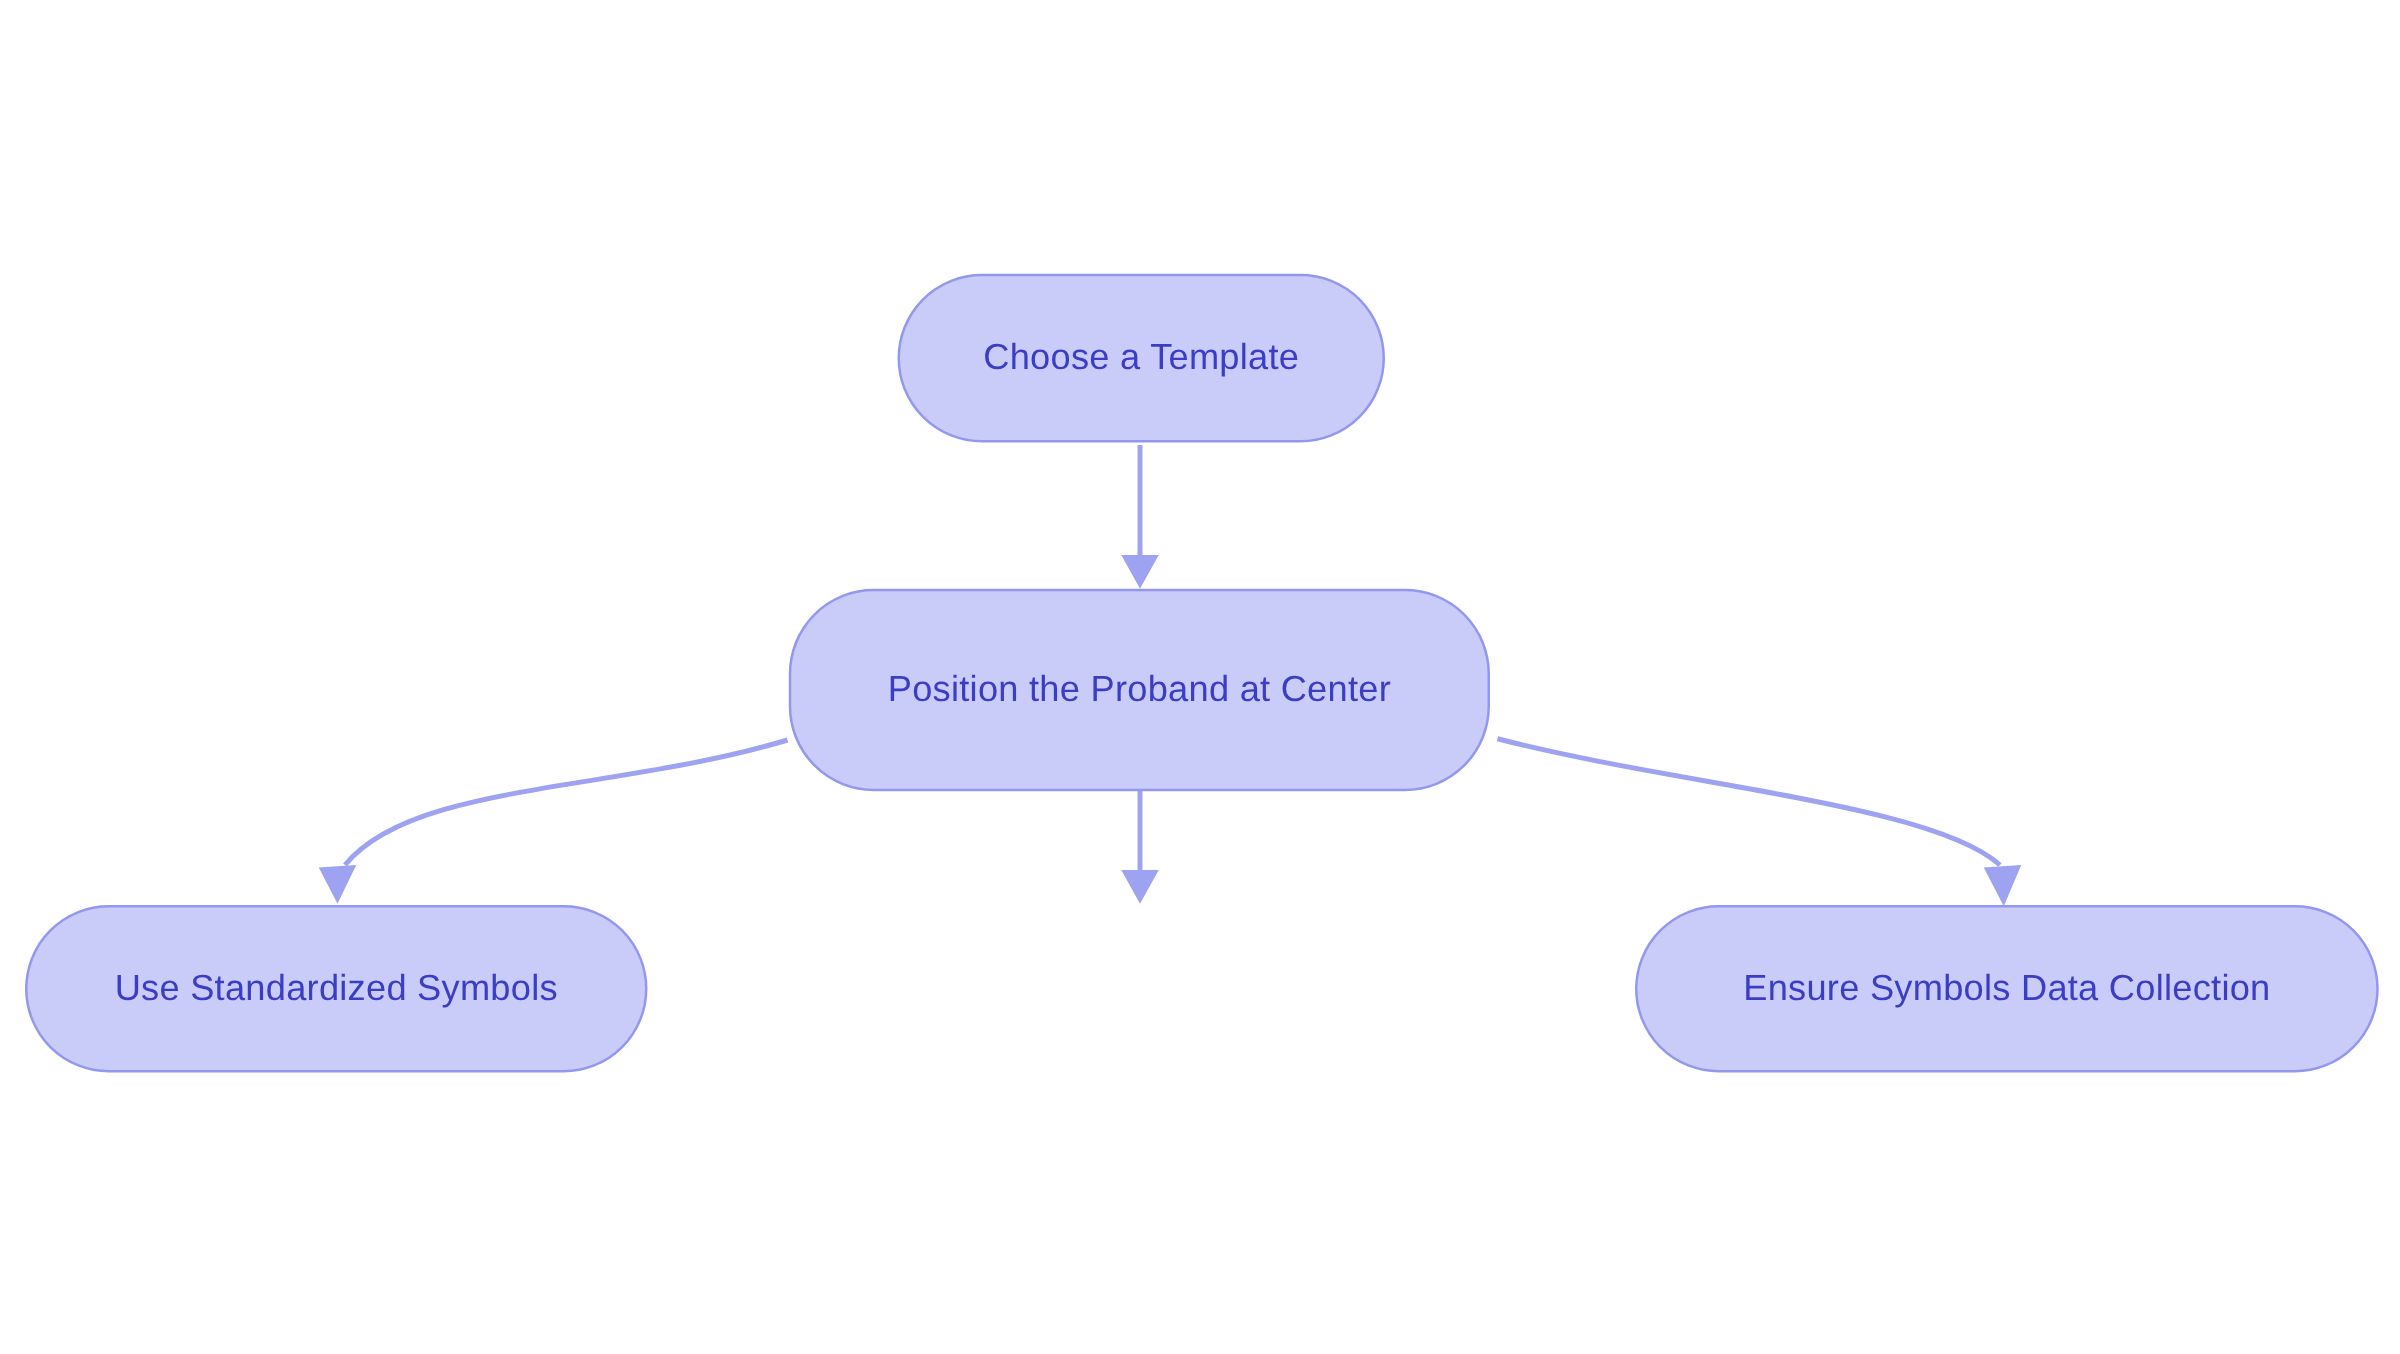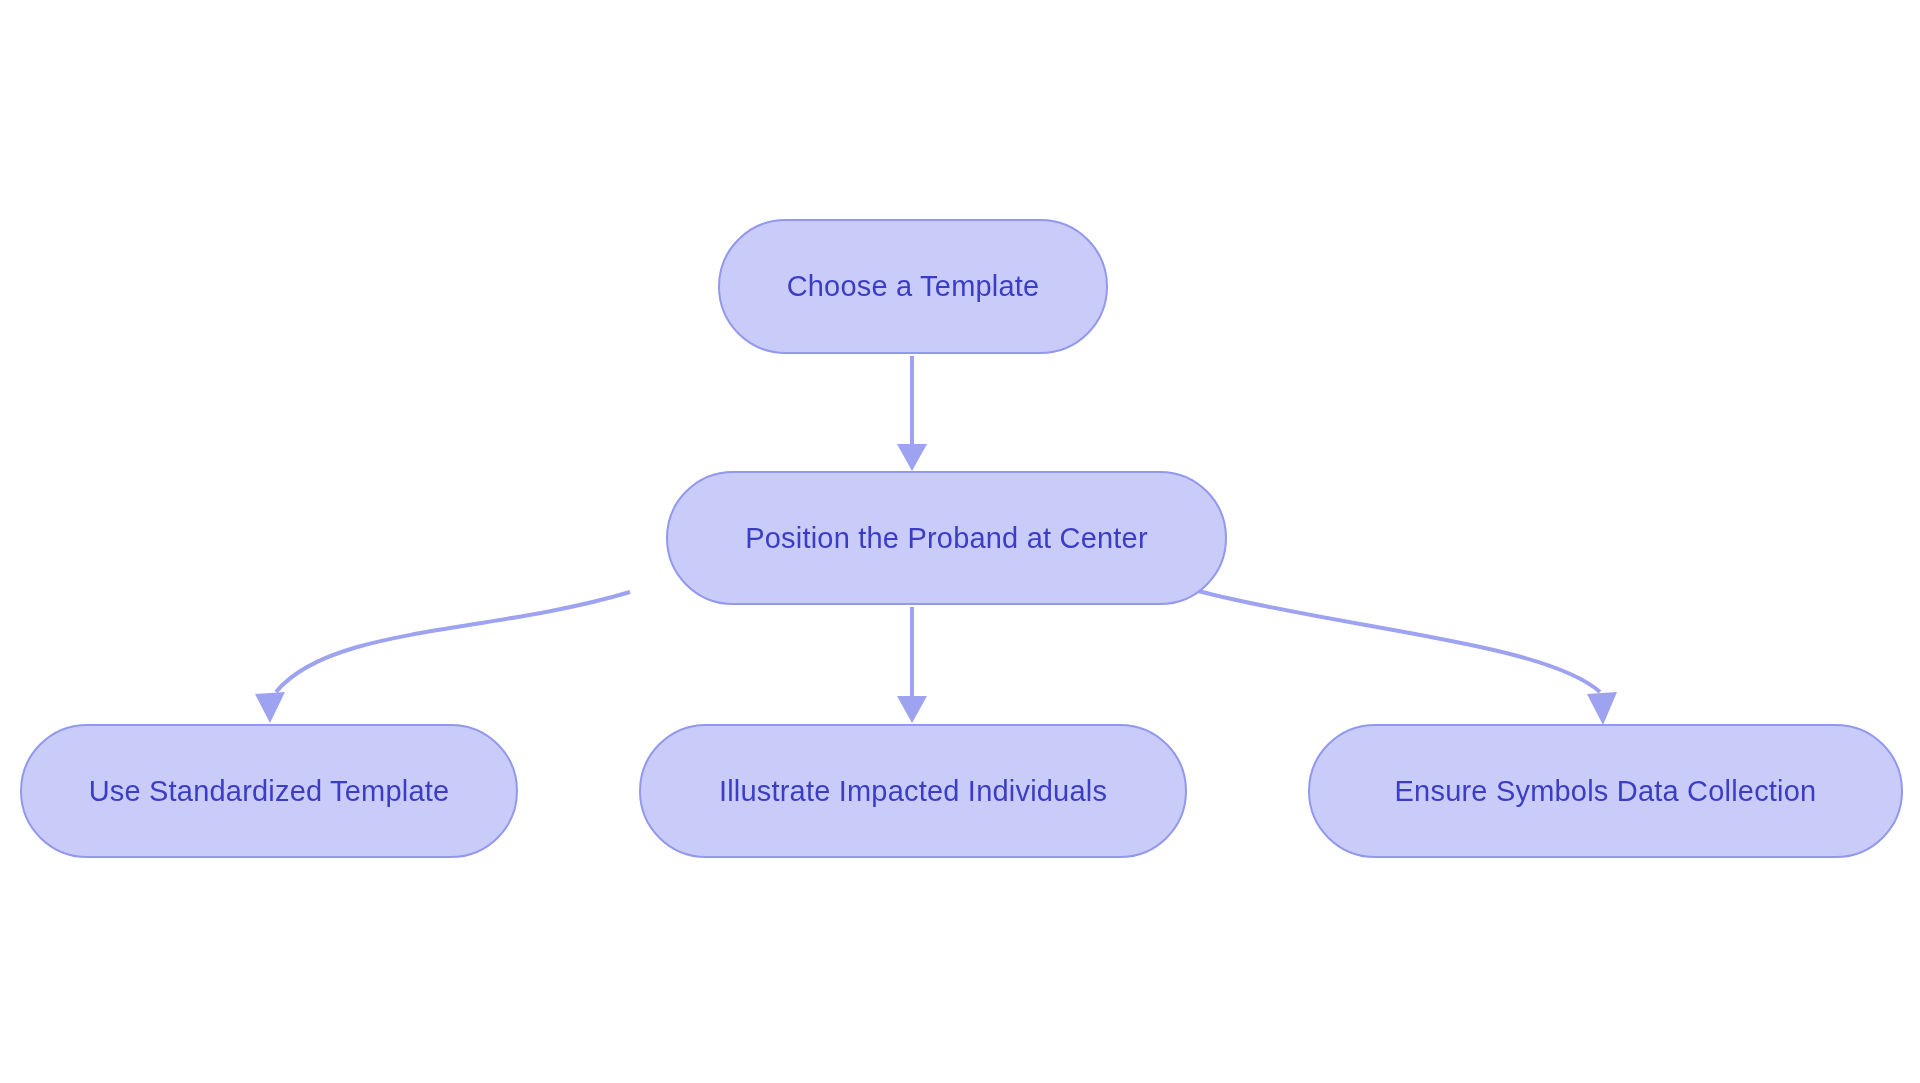--- a/index.html
+++ b/index.html
@@ -44,21 +44,21 @@
     border:2px solid var(--node-border);
     border-radius:68px;
     color:var(--text);
     font-size:29px;
     font-weight:400;
     text-align:center;
     letter-spacing:0.2px;
     padding:0 20px;
   }
   .node-choose{    left:718px;  top:219px; width:390px; height:135px; }
-  .node-position{  left:666px;  top:471px; width:561px; height:134px; }
+  .node-position{  left:631px;  top:471px; width:561px; height:162px; }
   .node-symbols{   left:20px;   top:724px; width:498px; height:134px; }
   .node-impacted{  left:639px;  top:724px; width:548px; height:134px; }
   .node-datacoll{  left:1308px; top:724px; width:595px; height:134px; }
 </style>
 </head>
 <body>
 
 <div class="canvas">
 
   <svg class="edges" viewBox="0 0 1920 1083" xmlns="http://www.w3.org/2000/svg" aria-hidden="true">
@@ -86,24 +86,21 @@
 
   <div class="node node-choose">
     <span>Choose a Template</span>
   </div>
 
   <div class="node node-position">
     <span>Position the Proband at Center</span>
   </div>
 
   <div class="node node-symbols">
-    <span>Use Standardized Template</span>
+    <span>Use Standardized Symbols</span>
   </div>
 
-  <div class="node node-impacted">
-    <span>Illustrate Impacted Individuals</span>
-  </div>
 
   <div class="node node-datacoll">
     <span>Ensure Symbols Data Collection</span>
   </div>
 
 </div>
 
 </body></html>

